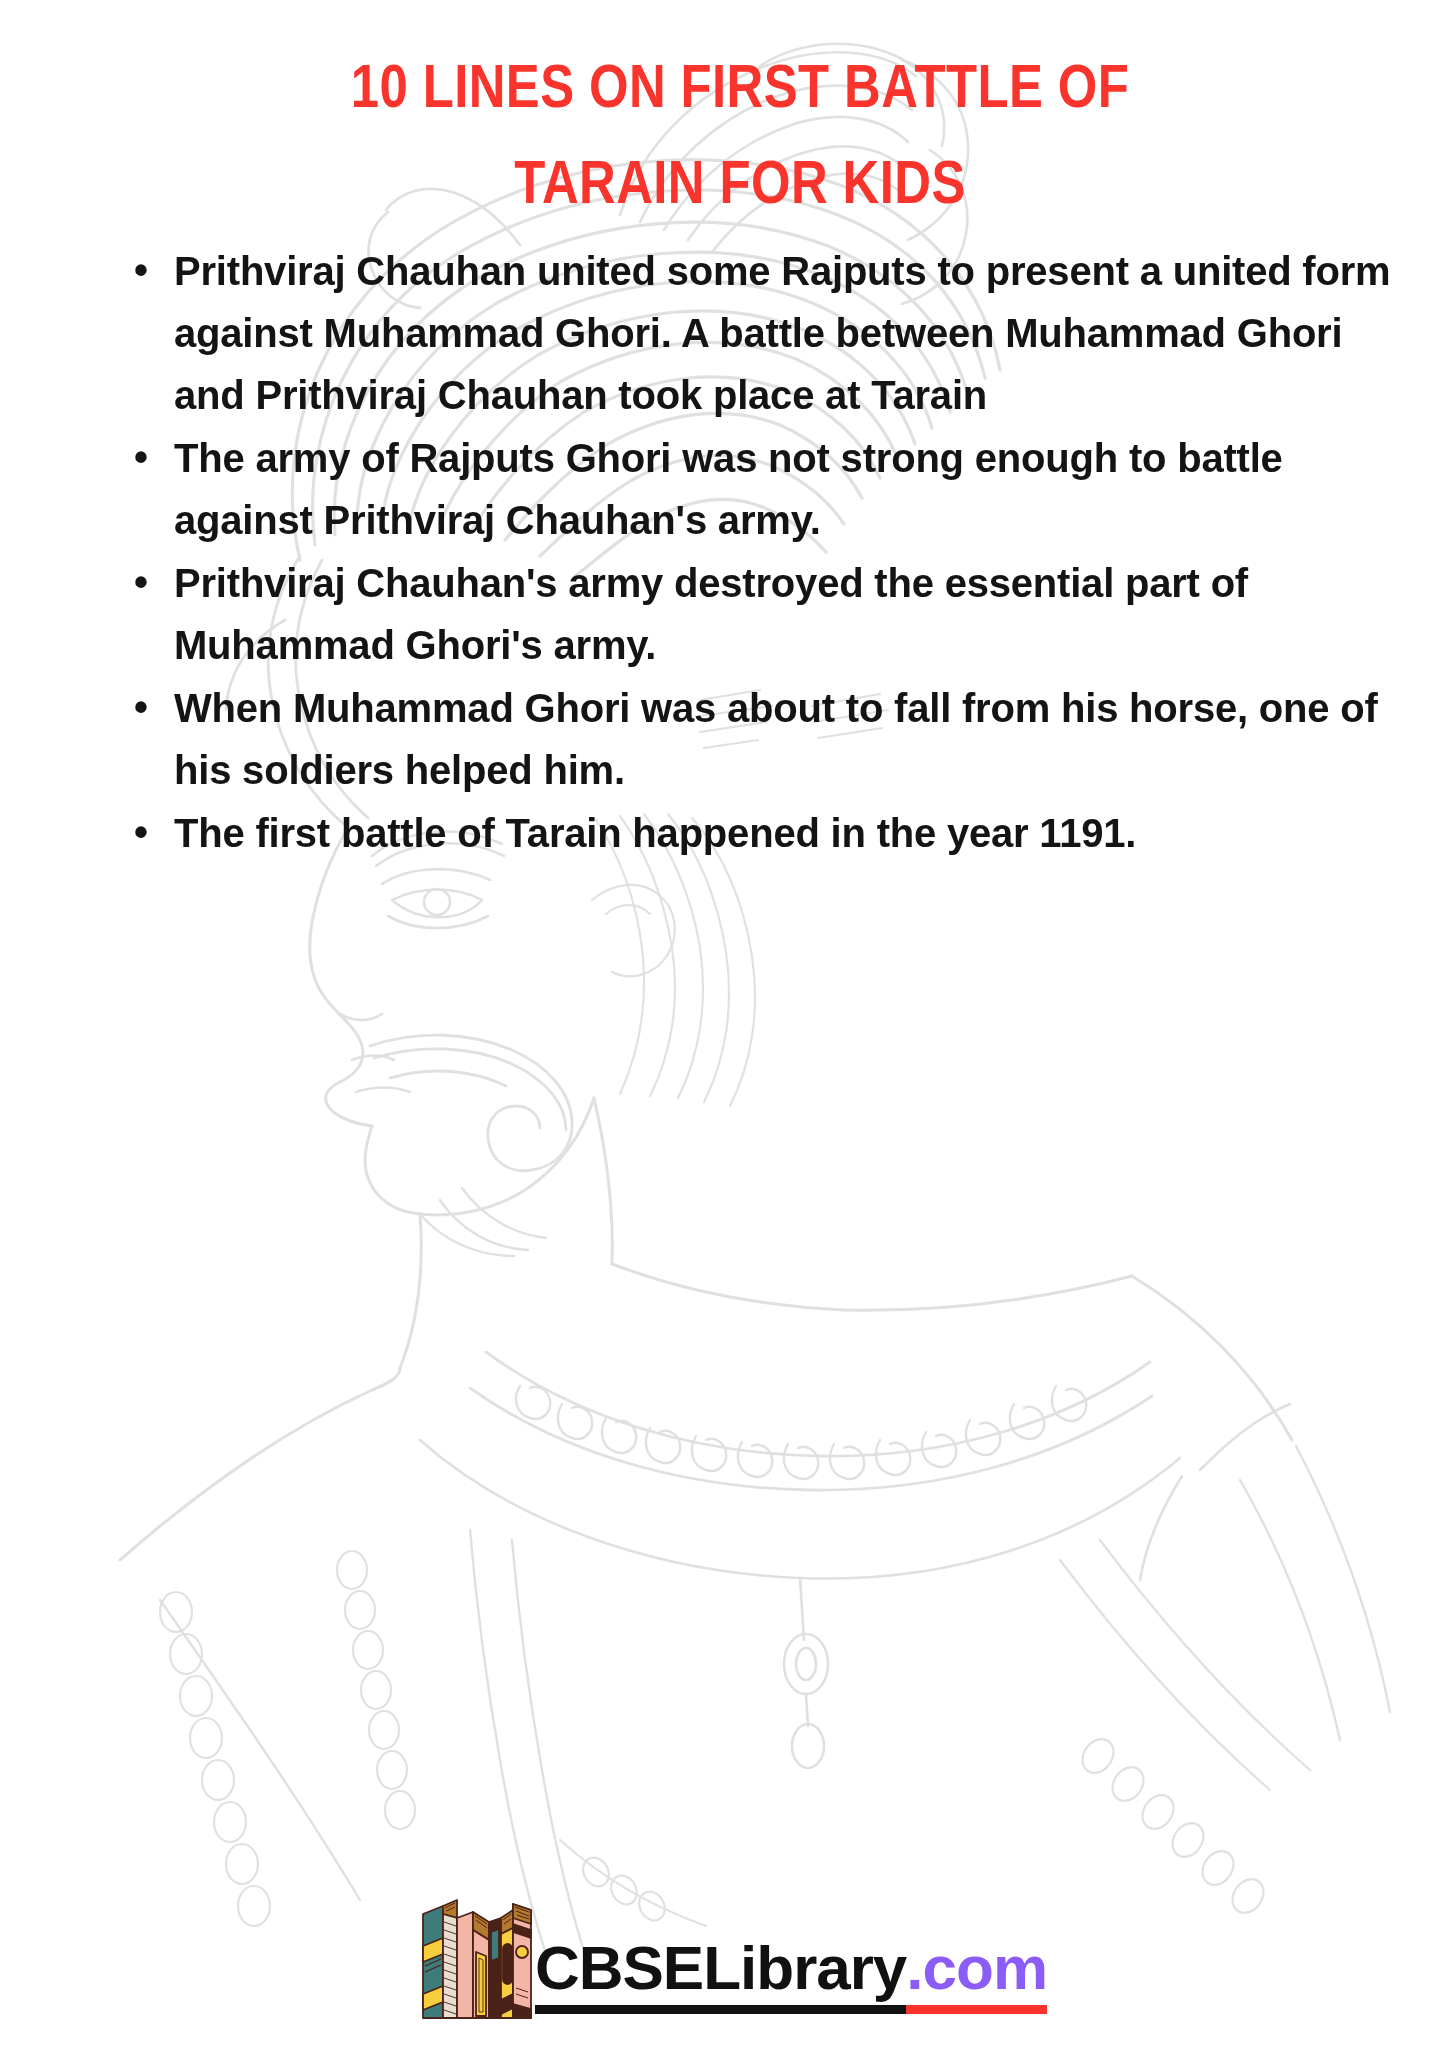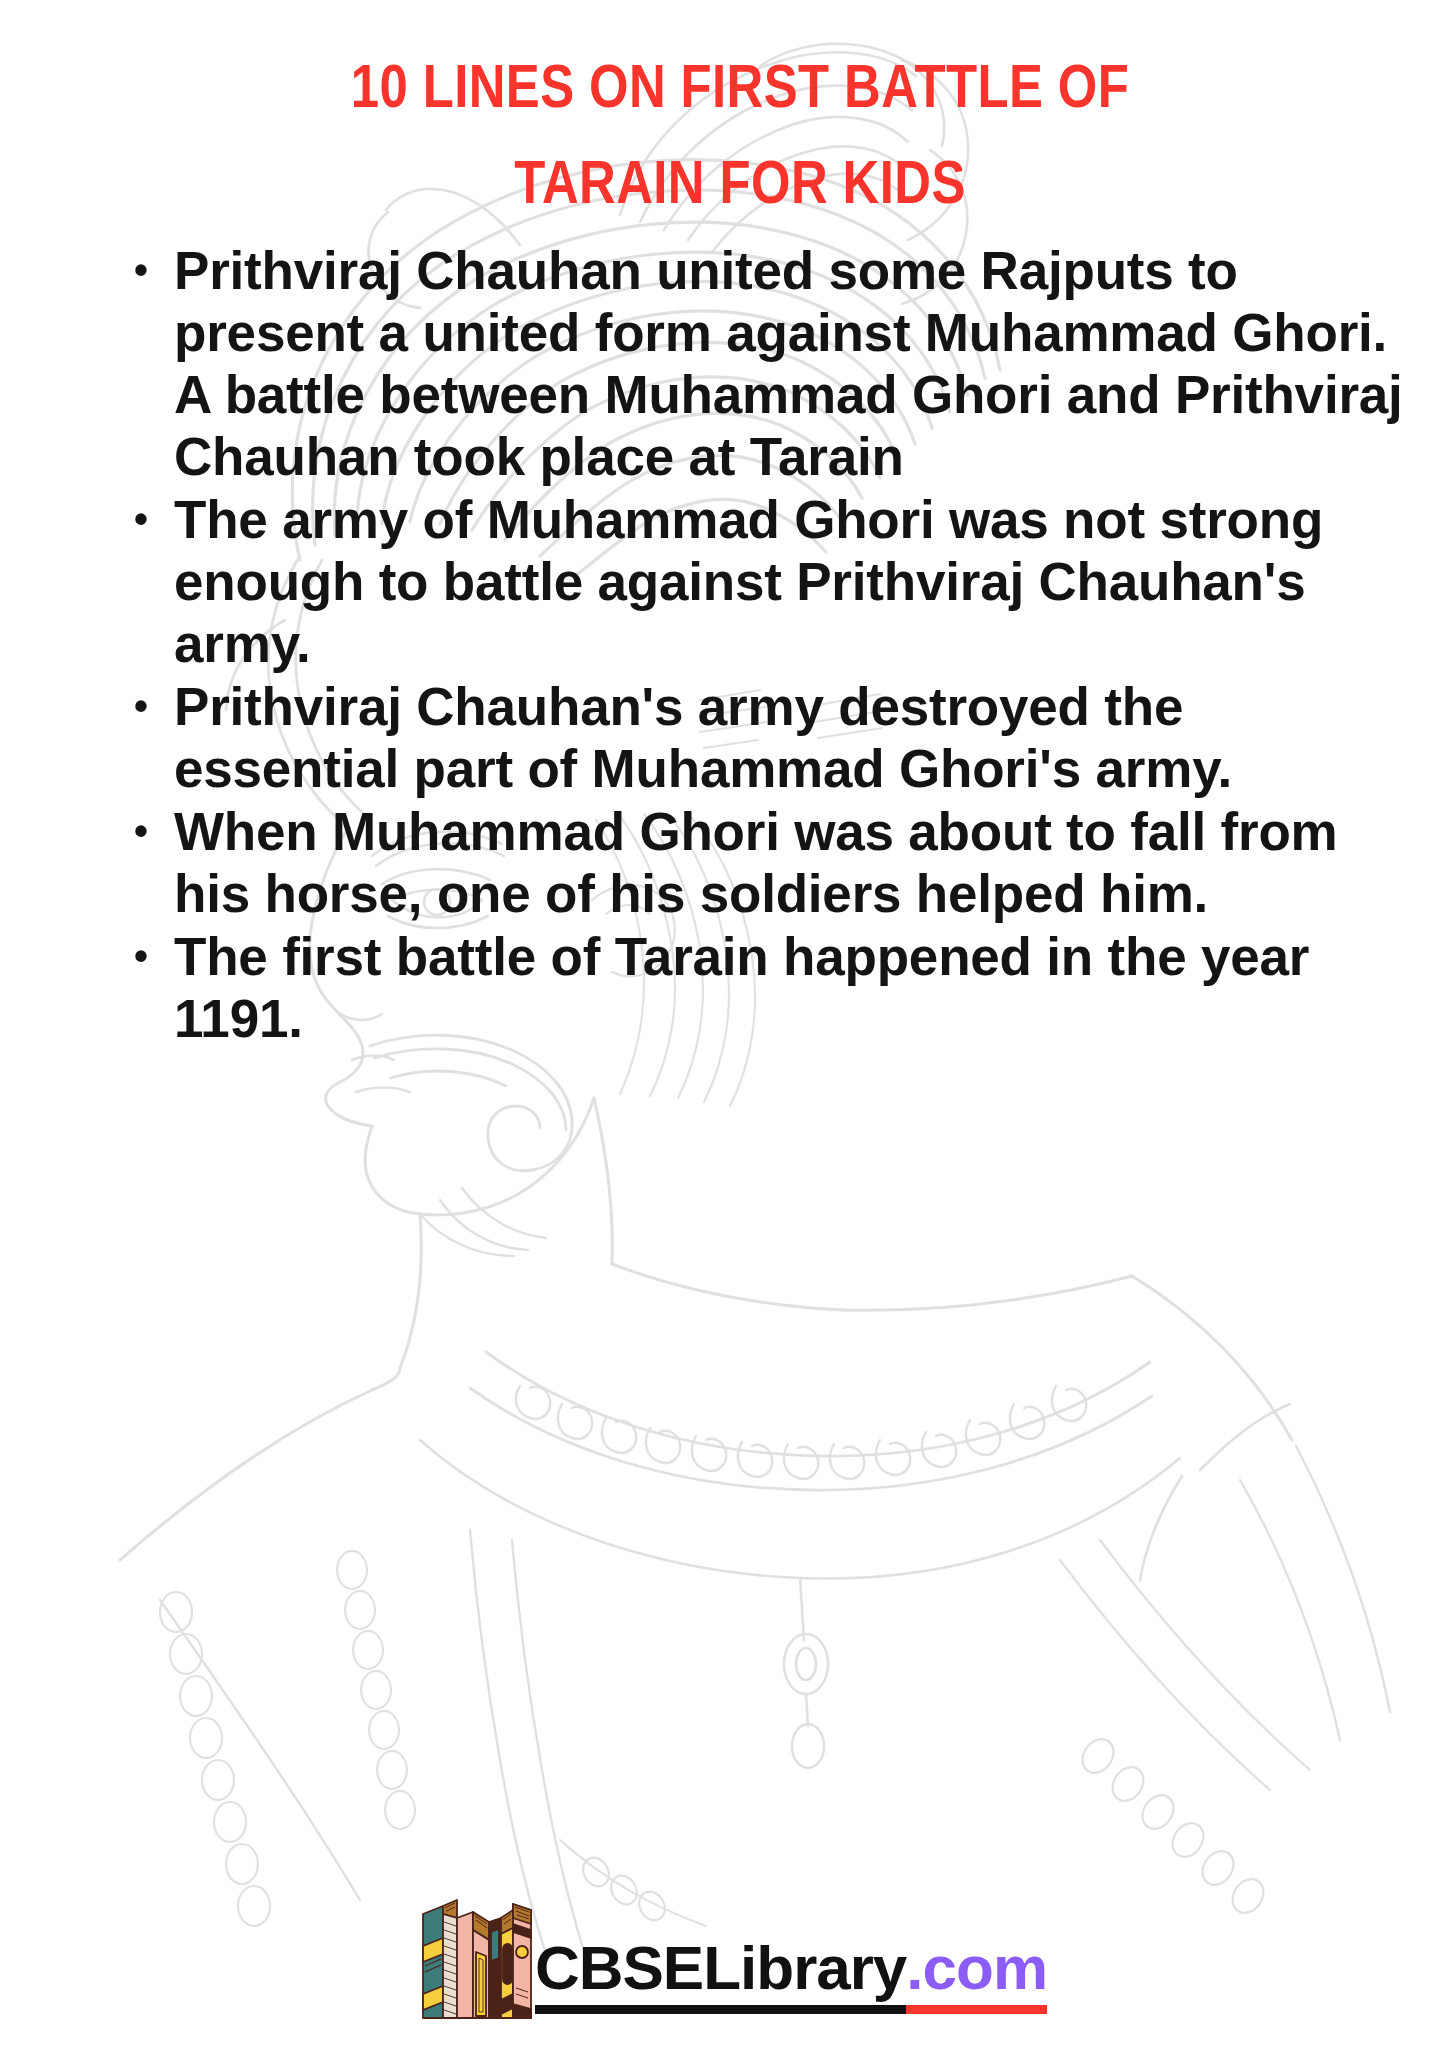--- a/index.html
+++ b/index.html
@@ -66,21 +66,21 @@
     margin: 10px 0 0 0;
     padding: 0 48px 0 118px;
     list-style: none;
   }
 
   .bullet-item {
     position: relative;
     color: #141414;
     font-family: "Liberation Sans Narrow", "Liberation Sans", sans-serif;
     font-weight: 700;
-    font-size: 53px;
+    font-size: 40px;
     line-height: 62px;
     letter-spacing: -0.2px;
     padding-left: 40px;
     margin: 0 0 1px 0;
   }
   .bullet-item::before {
     content: "\2022";
     position: absolute;
     left: 0;
     top: -1px;
@@ -330,21 +330,21 @@
 
   <div class="content">
 
     <h1 class="title">10 Lines on First Battle of Tarain for Kids</h1>
 
     <ul class="bullets">
       <li class="bullet-item">
         <span class="bullet-text">Prithviraj Chauhan united some Rajputs to present a united form against Muhammad Ghori. A battle between Muhammad Ghori and Prithviraj Chauhan took place at Tarain</span>
       </li>
       <li class="bullet-item">
-        <span class="bullet-text">The army of Muhammad Ghori was not strong enough to battle against Prithviraj Chauhan's army.</span>
+        <span class="bullet-text">The army of Rajputs Ghori was not strong enough to battle against Prithviraj Chauhan's army.</span>
       </li>
       <li class="bullet-item">
         <span class="bullet-text">Prithviraj Chauhan's army destroyed the essential part of Muhammad Ghori's army.</span>
       </li>
       <li class="bullet-item">
         <span class="bullet-text">When Muhammad Ghori was about to fall from his horse, one of his soldiers helped him.</span>
       </li>
       <li class="bullet-item">
         <span class="bullet-text">The first battle of Tarain happened in the year 1191.</span>
       </li>

